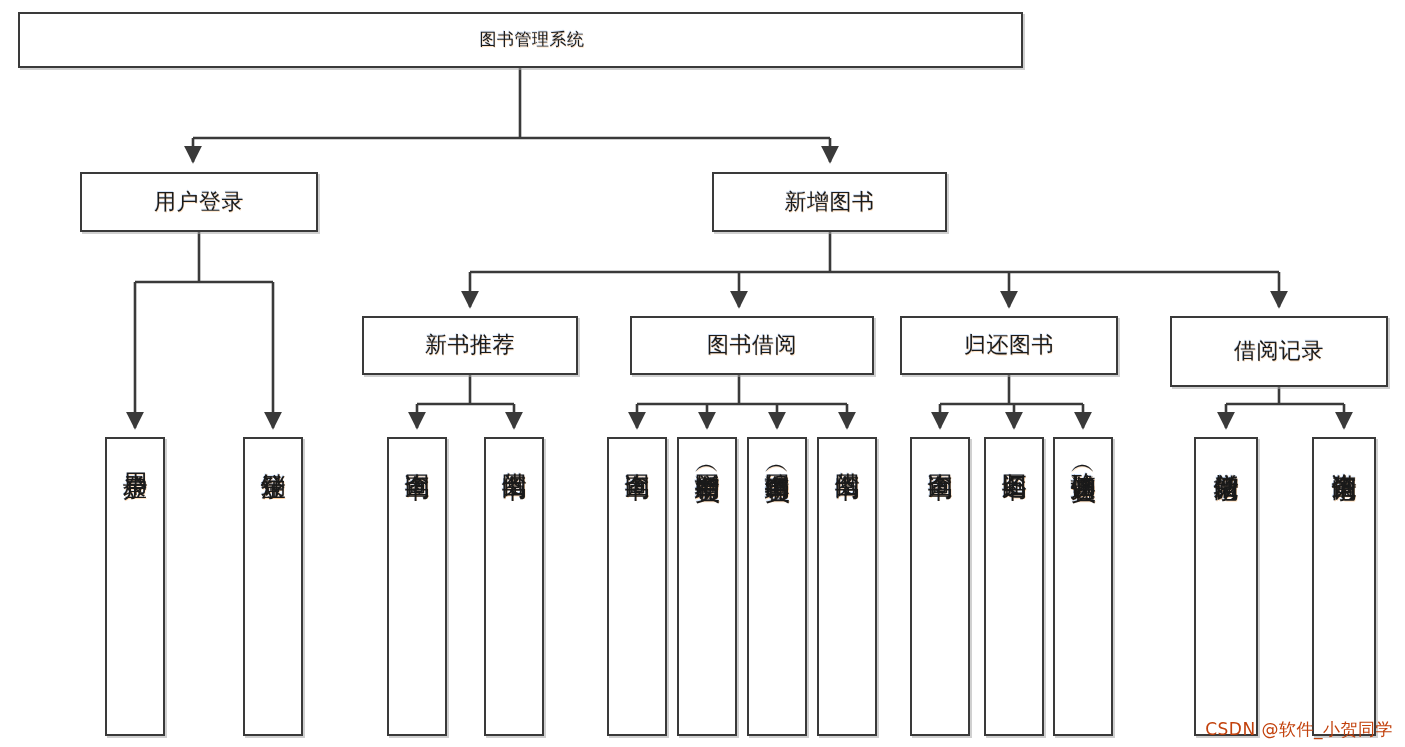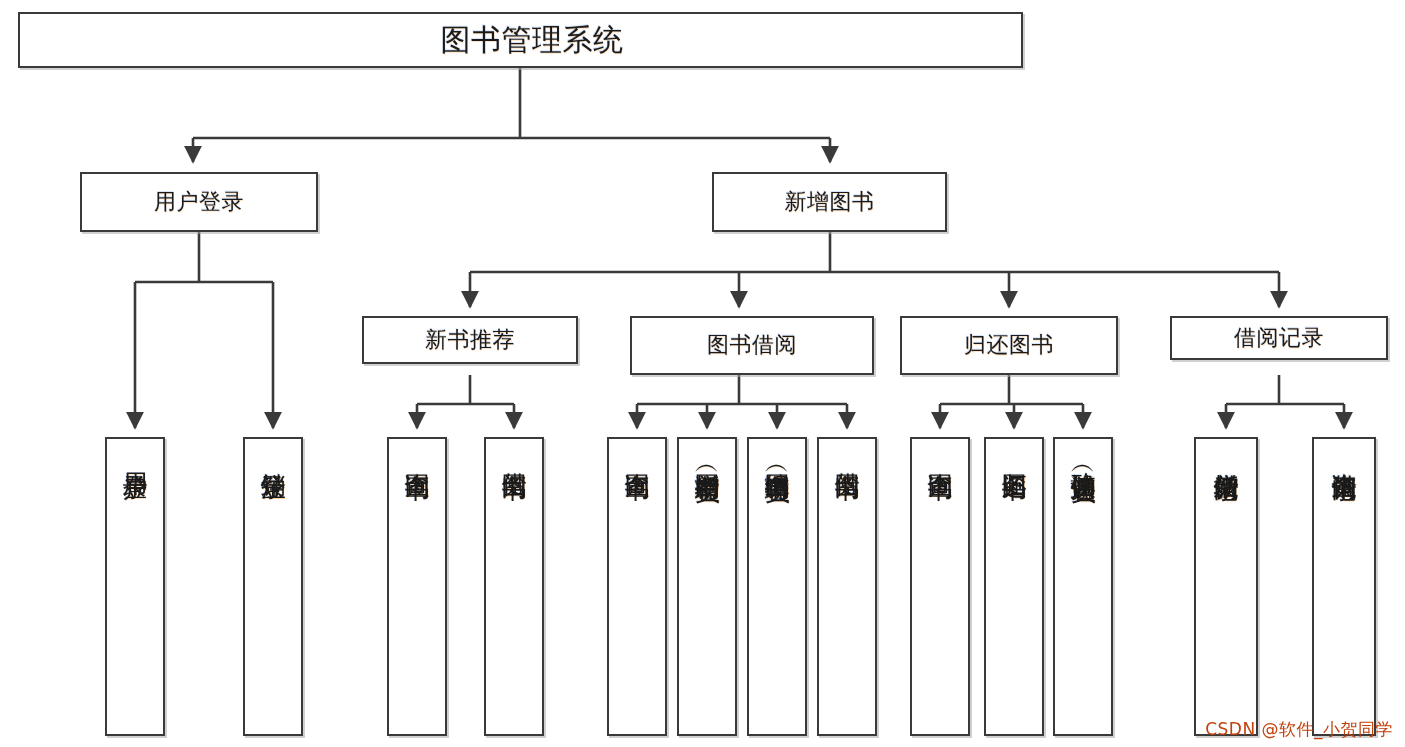--- a/index.html
+++ b/index.html
@@ -49,21 +49,21 @@
     padding-top: 14px;
   }
   .node.vert .label {
     writing-mode: vertical-rl;
     text-orientation: upright;
     font-size: 25px;
     line-height: 1.02;
     letter-spacing: 1px;
     white-space: nowrap;
   }
-  .node.root .label { font-size: 30px; margin-left: 23px; }
+  .node.root .label { font-size: 17px; margin-left: 23px; }
 
   
   #wires {
     position: absolute;
     left: 0; top: 0;
     width: 1405px;
     height: 747px;
     pointer-events: none;
   }
 
@@ -138,30 +138,30 @@
     <span class="label">图书管理系统</span>
   </div>
 
   <div class="node horiz" style="left: 80px; top: 172px; width: 238px; height: 60px;">
     <span class="label">用户登录</span>
   </div>
   <div class="node horiz" style="left: 712px; top: 172px; width: 235px; height: 60px;">
     <span class="label">新增图书</span>
   </div>
 
-  <div class="node horiz" style="left: 362px; top: 316px; width: 216px; height: 48px;">
+  <div class="node horiz" style="left: 362px; top: 316px; width: 216px; height: 59px;">
     <span class="label">新书推荐</span>
   </div>
   <div class="node horiz" style="left: 630px; top: 316px; width: 244px; height: 59px;">
     <span class="label">图书借阅</span>
   </div>
   <div class="node horiz" style="left: 900px; top: 316px; width: 218px; height: 59px;">
     <span class="label">归还图书</span>
   </div>
-  <div class="node horiz" style="left: 1170px; top: 316px; width: 218px; height: 44px;">
+  <div class="node horiz" style="left: 1170px; top: 316px; width: 218px; height: 71px;">
     <span class="label">借阅记录</span>
   </div>
 
   <div class="node vert" style="left: 105px; top: 437px; width: 60px; height: 299px;">
     <span class="label">用户登录</span>
   </div>
   <div class="node vert" style="left: 243px; top: 437px; width: 60px; height: 299px;">
     <span class="label">注销登录</span>
   </div>
   <div class="node vert" style="left: 387px; top: 437px; width: 60px; height: 299px;">

